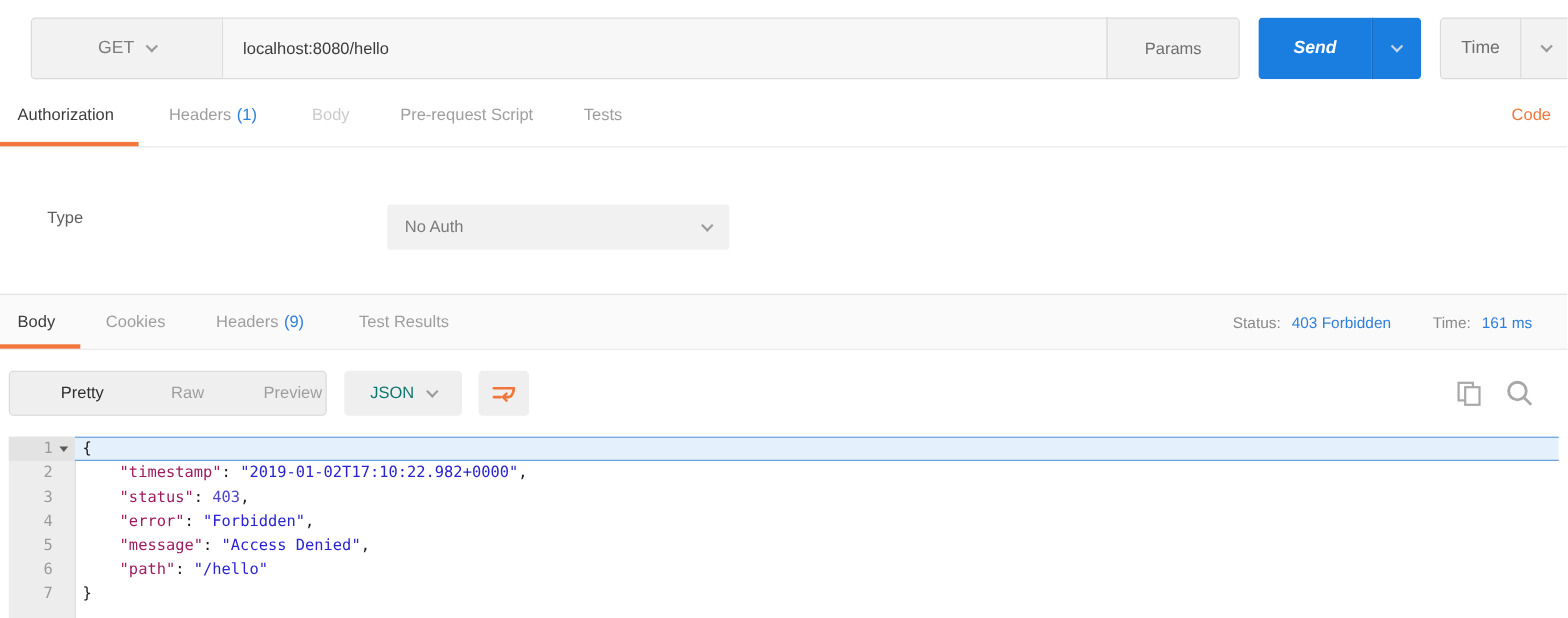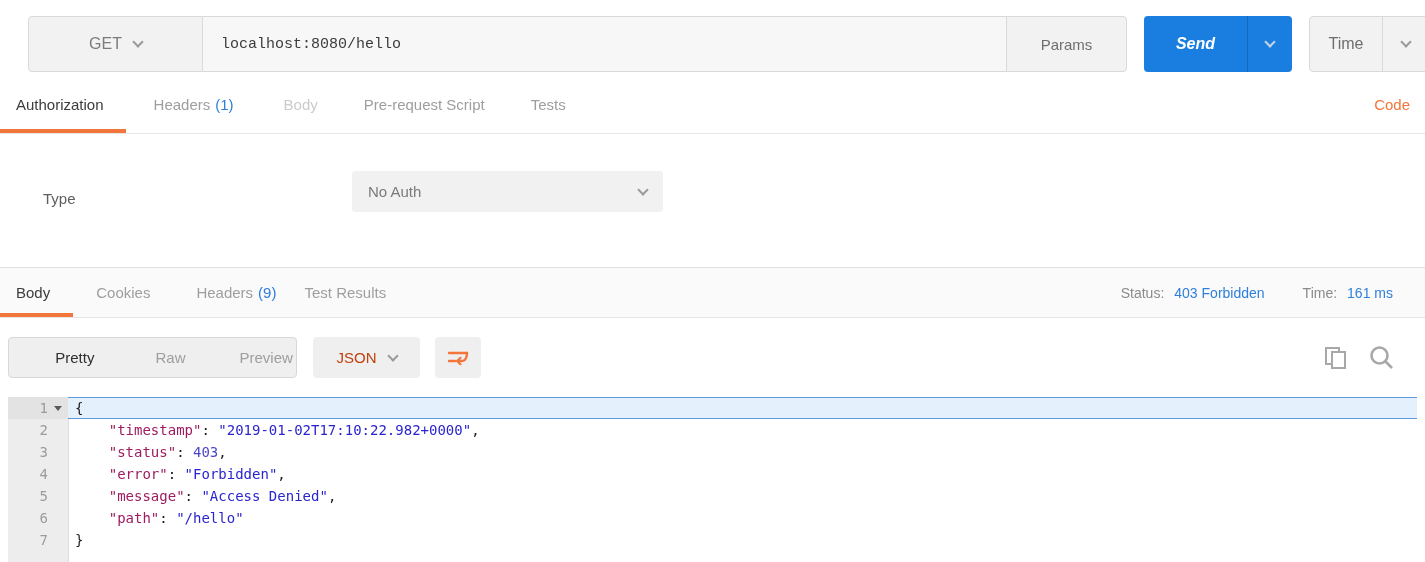--- a/index.html
+++ b/index.html
@@ -13,21 +13,21 @@
     border-right:2px solid #9b9b9b; border-bottom:2px solid #9b9b9b;
     transform:rotate(45deg); margin-top:-4px; }
 
   
   .request-bar { position:absolute; left:8px; top:16px; height:56px; display:flex; align-items:stretch;margin-left:20px; }
   .method-box { width:175px; background:#f2f2f2; border:1px solid #d9d9d9;
     border-radius:4px 0 0 4px; display:flex; align-items:center; justify-content:center; gap:12px;
     color:#7c7c7c; font-size:16px; cursor:pointer; }
   .url-box { width:804px; background:#f7f7f7; border:1px solid #d9d9d9; border-left:none; display:flex; }
   .url-box input { width:100%; border:none; outline:none; background:transparent;
-    font-family:Liberation Mono, monospace; font-size:15px; color:#3c3c3c; padding:0 18px; }
+    font-family:Liberation Sans, sans-serif; font-size:15px; color:#3c3c3c; padding:0 18px; }
   .params-btn { width:121px; background:#f2f2f2; border:1px solid #d9d9d9; border-left:1px solid #d9d9d9;
     margin-left:-1px; border-radius:0 4px 4px 0; display:flex; align-items:center; justify-content:center;
     color:#6e6e6e; font-size:15px; cursor:pointer; }
   .send-group { margin-left:17px; width:148px; display:flex; border-radius:4px; overflow:hidden; cursor:pointer;font-style:italic; }
   .send-main { width:103px; background:#1a7ee0; color:#fff; font-size:16px; font-weight:bold;
     display:flex; align-items:center; justify-content:center; }
   .send-caret { width:45px; background:#1a7ee0; border-left:1px solid #1668ba;
     display:flex; align-items:center; justify-content:center; }
   .send-caret .chev { border-color:#c7d3e2; }
   .save-group { margin-left:17px; width:120px; display:flex; background:#f2f2f2;
@@ -42,21 +42,21 @@
   .rtab { display:flex; align-items:center; gap:5px; color:#9e9e9e; cursor:pointer; padding-top:4px; }
   .rtab.active { color:#3c3c3c; border-bottom:4px solid #f2763b; padding-left:16px; padding-right:22px; padding-top:8px; }
   .rtab.dim { color:#cbcbcb; }
   .tab-count { color:#2e7fdb; }
   .code-link { margin-left:auto; margin-right:15px; display:flex; align-items:center;
     color:#f2763b; font-size:15px; cursor:pointer; padding-top:4px; }
 
   
   .auth-section { position:absolute; left:0; right:0; top:134px; height:133px; }
   .type-label { position:absolute; left:43px; top:56px; font-size:15px; color:#5e5e5e; }
-  .auth-select { position:absolute; left:352px; top:37px; width:311px; height:41px;
+  .auth-select { position:absolute; left:352px; top:52px; width:311px; height:41px;
     background:#f1f1f1; border-radius:3px; display:flex; align-items:center;
     padding:0 16px; color:#7a7a7a; font-size:15px; cursor:pointer; }
   .auth-select .chev { margin-left:auto; }
 
   
   .response-header { position:absolute; left:0; right:0; top:267px; height:51px;
     background:#fafafa; border-top:1px solid #e0e0e0; border-bottom:1px solid #e6e6e6;
     display:flex; align-items:stretch; font-size:15px; }
   .resp-tab { display:flex; align-items:center; gap:5px; color:#9e9e9e; cursor:pointer; }
   .resp-tab.active { color:#3c3c3c; border-bottom:4px solid #f2763b; padding-left:16px; padding-right:23px; padding-top:4px; }
@@ -67,21 +67,21 @@
 
   
   .response-toolbar { position:absolute; left:0; right:0; top:318px; height:79px; display:flex; align-items:flex-start; }
   .views-group { margin:19px 0 0 8px; width:289px; height:41px; background:#efefef;
     border:1px solid #d8d8d8; border-radius:4px; display:flex; align-items:stretch; }
   .view-btn { flex:1; display:flex; align-items:center; justify-content:center;
     font-size:15px; color:#9e9e9e; cursor:pointer;padding-left:36px; }
   .view-btn.active { color:#2e2e2e; }
   .format-select { margin:19px 0 0 16px; width:107px; height:41px; background:#efefef;
     border-radius:4px; display:flex; align-items:center; justify-content:center; gap:12px;
-    color:#c2410c; font-size:15px; cursor:pointer; }
+    color:#0f766e; font-size:15px; cursor:pointer; }
   .wrap-btn { margin:19px 0 0 15px; width:46px; height:41px; background:#efefef;
     border-radius:4px; display:flex; align-items:center; justify-content:center; cursor:pointer; }
   .right-icons { margin-left:auto; margin-right:30px; margin-top:25px; display:flex; gap:17px; }
   .icon-btn { width:28px; height:28px; display:flex; align-items:center; justify-content:center; cursor:pointer; }
 
   
   .code-editor { position:absolute; left:8px; right:8px; top:397px; bottom:0;
     font-family:"DejaVu Sans Mono","Liberation Mono",monospace; font-size:14px; background:#fff; }
   .code-editor::before { content:""; position:absolute; left:0; top:0; bottom:0; width:60px;
     background:#ededed; border-right:1px solid #dcdcdc; }
@@ -167,21 +167,21 @@
   <div class="resp-tab active">
     <span>Body</span>
   </div>
   <div class="resp-tab" style="margin-left:23px">
     <span>Cookies</span>
   </div>
   <div class="resp-tab" style="margin-left:46px">
     <span>Headers</span>
     <span class="tab-count">(9)</span>
   </div>
-  <div class="resp-tab" style="margin-left:28px">
+  <div class="resp-tab" style="margin-left:50px">
     <span>Test Results</span>
   </div>
   <div class="resp-meta">
     <span class="meta-label">Status:</span>
     <span class="meta-value">403 Forbidden</span>
     <span class="meta-gap"></span>
     <span class="meta-label">Time:</span>
     <span class="meta-value">161 ms</span>
   </div>
 </div>

